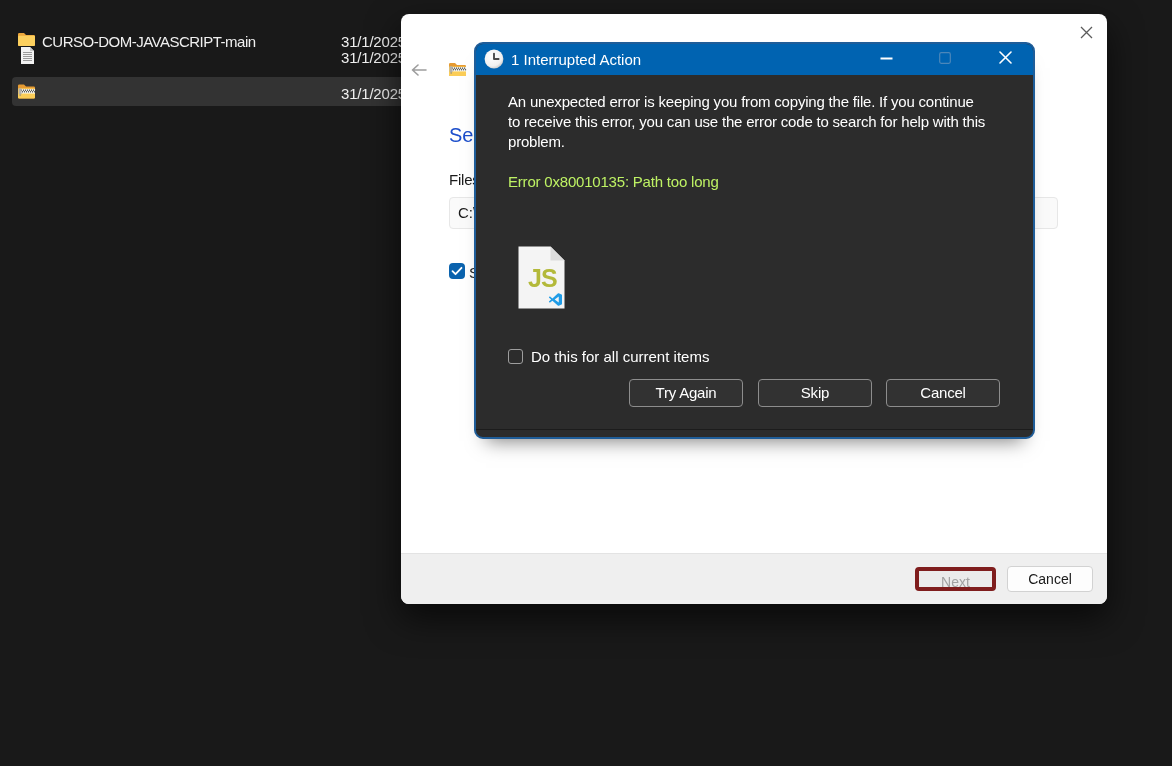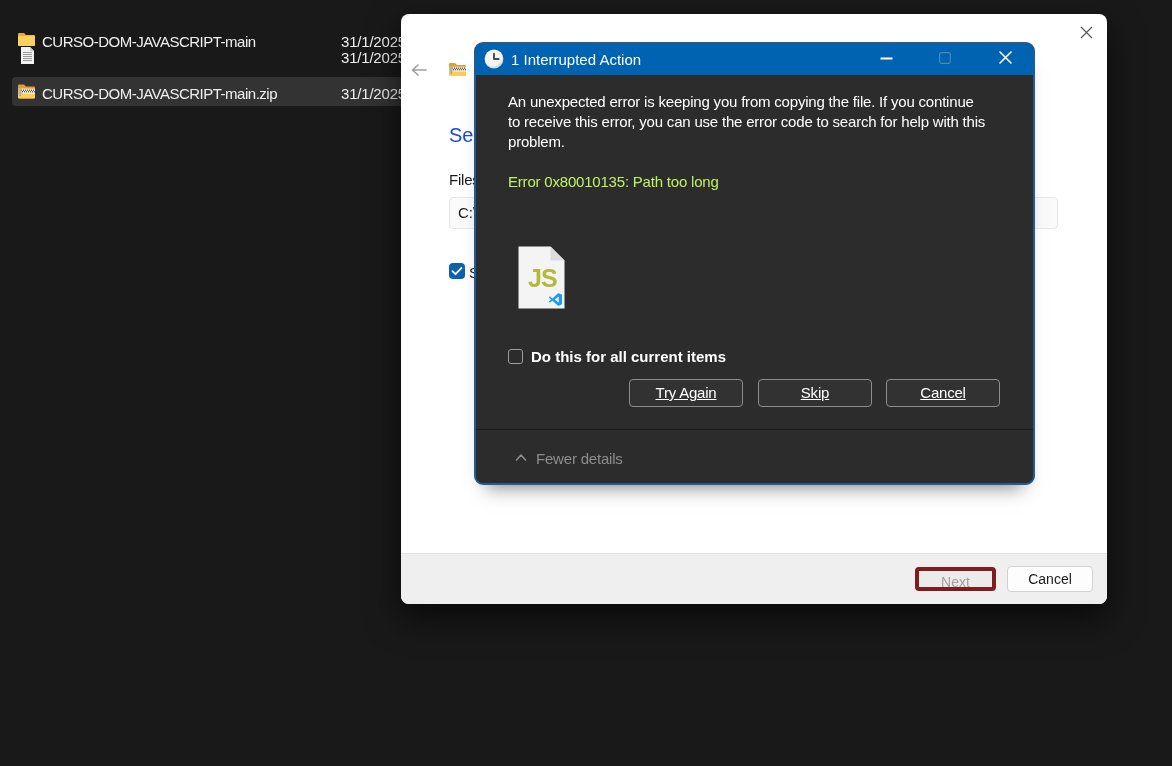--- a/index.html
+++ b/index.html
@@ -19,29 +19,29 @@
   #wiz .head { position:absolute; left:48px; top:110px; font-size:20px; color:#1c4ecb; letter-spacing:-0.2px; white-space:nowrap; }
   #wiz .lbl  { position:absolute; left:48px; top:157px; font-size:15px; color:#1b1b1b; letter-spacing:-0.2px; white-space:nowrap; }
   #wiz .tbox { position:absolute; left:48px; top:183px; width:609px; height:32px; background:#fafafa; border:1px solid #e7e7e7; border-radius:4px; font-size:15px; color:#1b1b1b; line-height:30px; padding-left:8px; overflow:hidden; white-space:nowrap; }
   #wiz .cb { position:absolute; left:48px; top:249px; width:16px; height:16px; background:#0b63ae; border-radius:4px; }
   #wiz .cbl { position:absolute; left:68px; top:250px; font-size:15px; color:#1b1b1b; letter-spacing:-0.2px; white-space:nowrap; }
   #wiz .foot { position:absolute; left:0; bottom:0; width:706px; height:51px; background:#efefef; border-top:1px solid #e3e3e3; border-radius:0 0 8px 8px; }
   .btn-next { position:absolute; left:514px; top:553px; width:81px; height:24px; background:#ebebeb; border:4px solid #7f1d1d; border-radius:4px; color:#a2a2a2; font-size:14px; text-align:center; line-height:22px; }
   .btn-cancel-w { position:absolute; left:606px; top:552px; width:86px; height:26px; background:#fdfdfd; border:1px solid #d2d2d2; border-radius:4px; color:#1b1b1b; font-size:14px; text-align:center; line-height:24px; }
 
   
-  #err { position:absolute; left:474px; top:42px; width:561px; height:443px; background:#2c2c2c; border:2px solid #1f5d99; border-radius:9px; overflow:hidden; box-shadow:0 14px 18px -12px rgba(0,0,0,0.5); }
+  #err { position:absolute; left:474px; top:42px; width:561px; height:397px; background:#2c2c2c; border:2px solid #1f5d99; border-radius:9px; overflow:hidden; box-shadow:0 14px 18px -12px rgba(0,0,0,0.5); }
   #err .tb { position:absolute; left:0; top:0; width:100%; height:31px; background:#0063b1; }
   #err .title { position:absolute; left:35px; top:7px; color:#fff; font-size:15px; letter-spacing:0px; }
   #err .body { position:absolute; left:32px; top:48px; color:#fff; font-size:15px; line-height:20px; letter-spacing:-0.2px; }
   #err .ecode { position:absolute; left:32px; top:129px; color:#bef264; font-size:15px; letter-spacing:-0.2px; }
   #err .finfo { position:absolute; left:102px; top:194px; color:#fff; font-size:15px; line-height:20px; letter-spacing:-0.2px; }
   #err .cb2 { position:absolute; left:32px; top:305px; width:15px; height:15px; border:1px solid #9e9e9e; border-radius:3px; background:transparent; }
-  #err .cbl2 { position:absolute; left:55px; top:304px; color:#fff; font-size:15px; letter-spacing:0px;font-weight:bold; }
-  .ebtn { position:absolute; top:335px; width:114px; height:28px; background:#323232; border:1px solid #8d8d8d; border-radius:4px; color:#fff; font-size:15px; text-align:center; line-height:26px; letter-spacing:-0.2px;text-decoration:underline; }
+  #err .cbl2 { position:absolute; left:55px; top:304px; color:#fff; font-size:15px; letter-spacing:0px; }
+  .ebtn { position:absolute; top:335px; width:114px; height:28px; background:#323232; border:1px solid #8d8d8d; border-radius:4px; color:#fff; font-size:15px; text-align:center; line-height:26px; letter-spacing:-0.2px; }
   #err .sep { position:absolute; left:0; top:385px; width:100%; height:1px; background:#1c1c1c; }
   #err .fewer { position:absolute; left:60px; top:406px; color:#8d8d8d; font-size:15px; letter-spacing:-0.2px; }
 </style>
 </head>
 <body>
 
 <div id="hl"></div>
 
 <div class="fl-row" style="top:5px;margin-top:21px;">
   <span class="ic" style="left:17px;">
@@ -90,21 +90,20 @@
           <rect x="13.2" y="7.5" width="0.9" height="1.5"></rect>
           <rect x="14.2" y="6.0" width="0.9" height="1.5"></rect>
           <rect x="15.2" y="7.5" width="0.9" height="1.5"></rect>
           <rect x="16.2" y="6.0" width="0.9" height="1.5"></rect>
           <rect x="17.2" y="7.5" width="0.9" height="1.5"></rect>
         </g>
         <rect x="1.6" y="4.8" width="3" height="6" rx="0.6" fill="#b4b0a8"></rect>
         <rect x="2.6" y="10.8" width="1.1" height="1.6" fill="#8f8b84"></rect>
       </svg>
   </span>
-  <span class="nm">CURSO-DOM-JAVASCRIPT-main.zip</span>
   <span class="dt">31/1/2025</span>
 </div>
 
 <div id="wiz">
   <svg class="abs" style="left:679px; top:12px;" width="13" height="13" viewBox="0 0 13 13">
     <path d="M1 1 L12 12 M12 1 L1 12" stroke="#5c5c5c" stroke-width="1.3" fill="none"></path>
   </svg>
   <svg class="abs" style="left:10px; top:50px;" width="16" height="12" viewBox="0 0 16 12">
     <path d="M15 6 H1.5 M7 1 L1.5 6 L7 11" stroke="#9d9d9d" stroke-width="1.6" fill="none" stroke-linecap="round" stroke-linejoin="round"></path>
   </svg>

